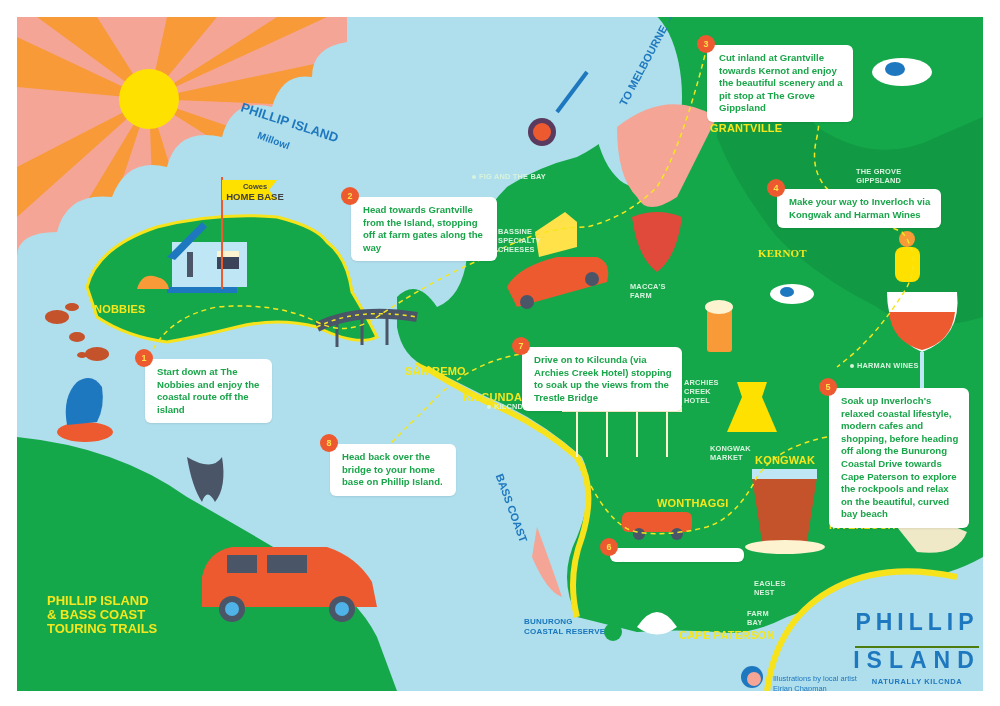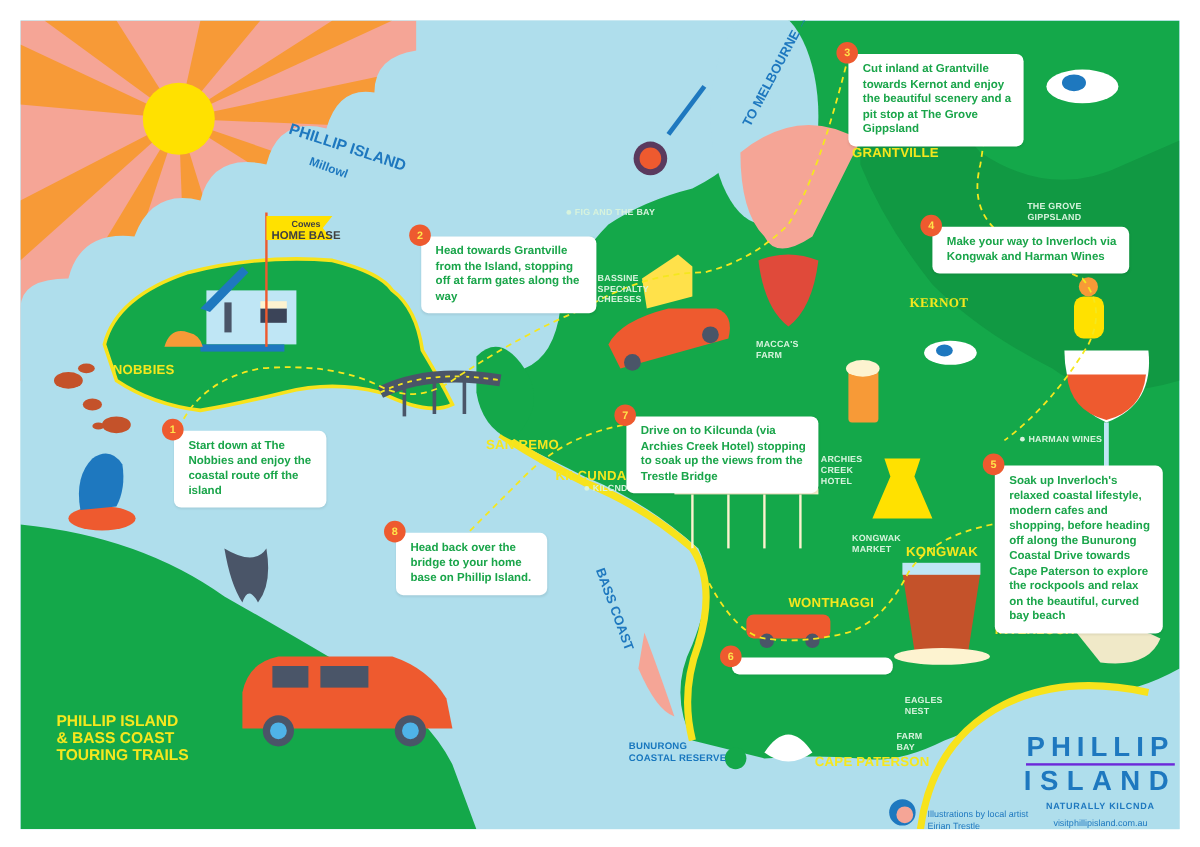--- a/index.html
+++ b/index.html
@@ -17,21 +17,21 @@
   .place.town { color: #f5e71e; font-size: 11px; }
   .place.poi { color: #d7f3dd; font-size: 7.4px; line-height: 9px; }
   .place.poi .dot { display: inline-block; width: 4px; height: 4px; border-radius: 50%; background: #d7f3dd; margin-right: 3px; vertical-align: middle; }
   .place.sea { color: #1877be; font-size: 8px; line-height: 9.5px; }
 
   .title-block { position: absolute; left: 30px; top: 577px; }
   .title-small { color: #f5e71e; font-weight: bold; font-size: 13px; line-height: 14px; white-space: pre-line; }
   .title-main { position: absolute; left: 30px; top: 615px; color: #ffffff; font-size: 29px; white-space: nowrap; letter-spacing: 0.2px; }
 
   .brand { position: absolute; left: 830px; top: 592px; width: 140px; text-align: center; color: #1e78bf; }
-  .brand-line1 { font-size: 23px; font-weight: bold; letter-spacing: 5px; line-height: 26px; border-bottom: 2px solid #6d28d9; display: inline-block; padding-bottom: 1px; }
+  .brand-line1 { font-size: 23px; font-weight: bold; letter-spacing: 5px; line-height: 26px; border-bottom: 2px solid #4d7c0f; display: inline-block; padding-bottom: 11px; }
   .brand-line2 { font-size: 23px; font-weight: bold; letter-spacing: 7px; line-height: 24px; }
   .brand-tag { font-size: 7.5px; font-weight: bold; letter-spacing: 0.6px; margin-top: 5px; }
   .brand-url { font-size: 7.5px; margin-top: 5px; }
 
   .credit { position: absolute; left: 756px; top: 657px; color: #1e78bf; font-size: 7.5px; line-height: 9.5px; }
 
   .flag-label { position: absolute; left: 208px; top: 165px; width: 60px; text-align: center; color: #404040; font-weight: bold; }
   .flag-label .l1 { font-size: 7.5px; line-height: 9px; }
   .flag-label .l2 { font-size: 9.5px; line-height: 11px; }
 
@@ -275,21 +275,21 @@
   </div>
 
   <div class="title-block">
     <div class="title-small">PHILLIP ISLAND
 &amp; BASS COAST
 TOURING TRAILS</div>
   </div>
 
   <div class="credit">
     <div>Illustrations by local artist</div>
-    <div>Eirian Trestle</div>
+    <div>Eirian Chapman</div>
   </div>
 
   <div class="brand">
     <div class="brand-line1">PHILLIP</div>
     <div class="brand-line2">ISLAND</div>
     <div class="brand-tag">NATURALLY KILCNDA</div>
     <div class="brand-url">visitphillipisland.com.au</div>
   </div>
 </div>
 

